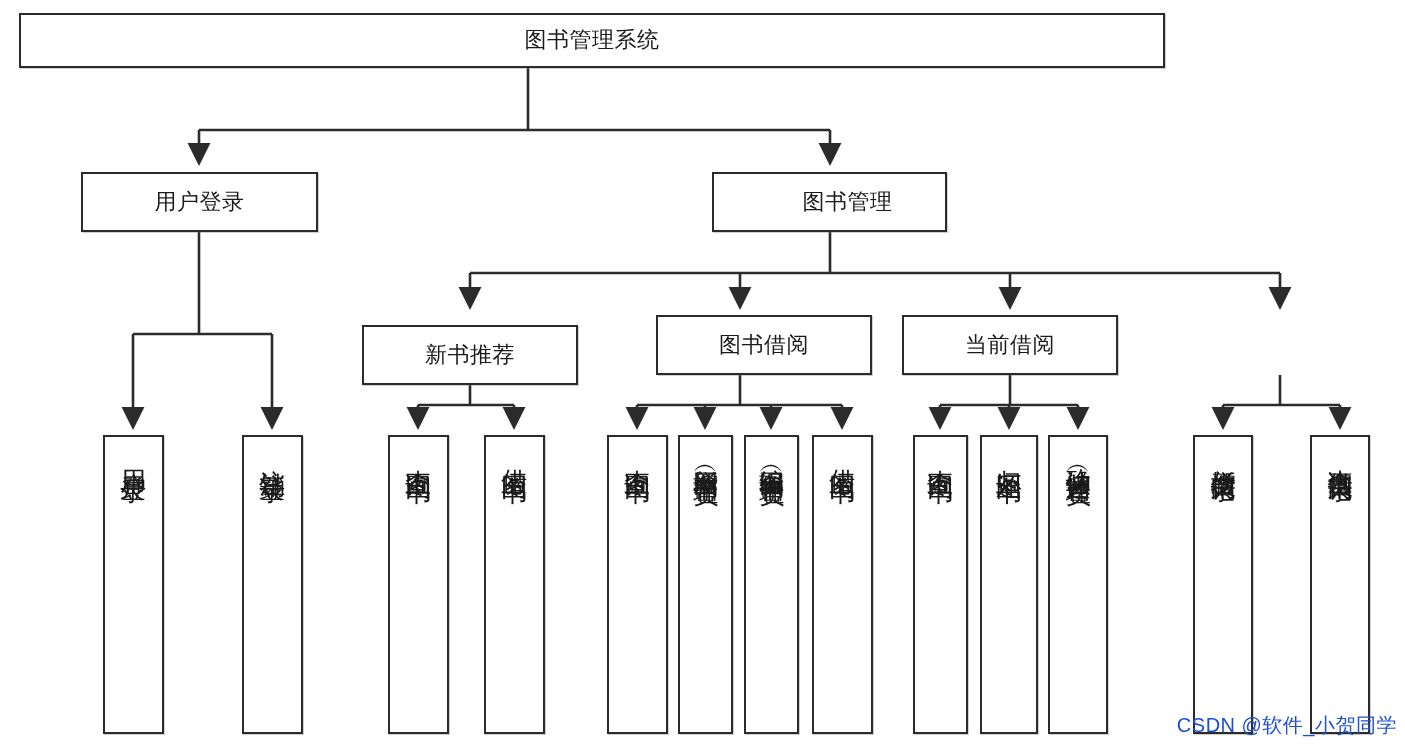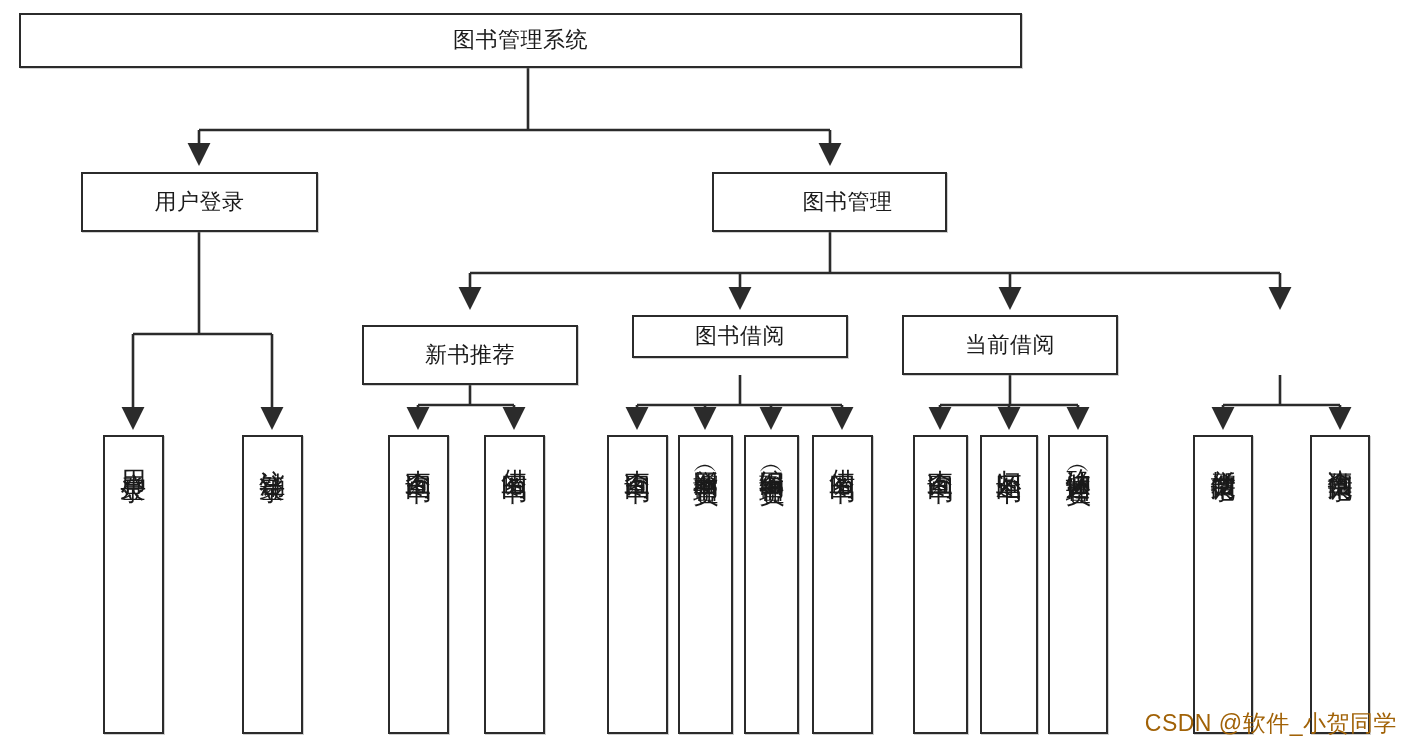--- a/index.html
+++ b/index.html
@@ -57,22 +57,22 @@
     white-space:nowrap;
   }
   .node.vert.tall .lbl{
     font-size:25px;
     letter-spacing:2px;
   }
   .watermark{
     position:absolute;
     right:8px;
     bottom:8px;
-    font-size:23px;
-    color:#a16207;
+    font-size:20px;
+    color:#1d4ed8;
     letter-spacing:.5px;
     white-space:nowrap;
     user-select:none;
   }
 </style>
 </head>
 <body>
 
 <div id="canvas">
 
@@ -119,35 +119,35 @@
       <path d="M 1009 405 L 1009 426" marker-end="url(#arrow)"></path>
       <path d="M 1078 405 L 1078 426" marker-end="url(#arrow)"></path>
 
       <path d="M 1280 375 L 1280 405"></path>
       <path d="M 1223 405 L 1340 405"></path>
       <path d="M 1223 405 L 1223 426" marker-end="url(#arrow)"></path>
       <path d="M 1340 405 L 1340 426" marker-end="url(#arrow)"></path>
     </g>
   </svg>
 
-  <div class="node horiz root" style="left: 19px; top: 13px; width: 1003px; height: 55px;">
+  <div class="node horiz root" style="left: 19px; top: 13px; width: 1146px; height: 55px;">
     <span class="lbl">图书管理系统</span>
   </div>
 
   <div class="node horiz" style="left: 81px; top: 172px; width: 237px; height: 60px;">
     <span class="lbl">用户登录</span>
   </div>
   <div class="node horiz" style="left: 712px; top: 172px; width: 235px; height: 60px; padding-left: 36px;">
     <span class="lbl">图书管理</span>
   </div>
 
   <div class="node horiz" style="left: 362px; top: 325px; width: 216px; height: 60px;">
     <span class="lbl">新书推荐</span>
   </div>
-  <div class="node horiz" style="left: 632px; top: 315px; width: 216px; height: 43px;">
+  <div class="node horiz" style="left: 656px; top: 315px; width: 216px; height: 60px;">
     <span class="lbl">图书借阅</span>
   </div>
   <div class="node horiz" style="left: 902px; top: 315px; width: 216px; height: 60px;">
     <span class="lbl">当前借阅</span>
   </div>
 
   <div class="node vert" style="left: 103px; top: 435px; width: 61px; height: 299px;">
     <span class="lbl">用户登录</span>
   </div>
   <div class="node vert" style="left: 242px; top: 435px; width: 61px; height: 299px;">

